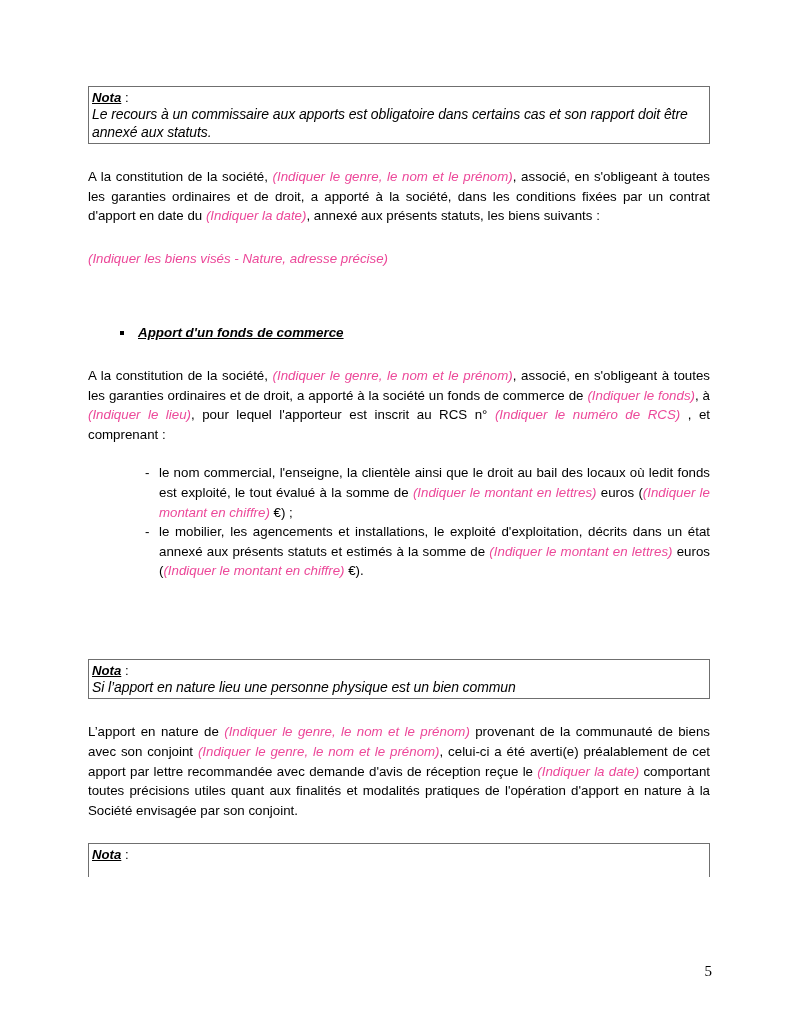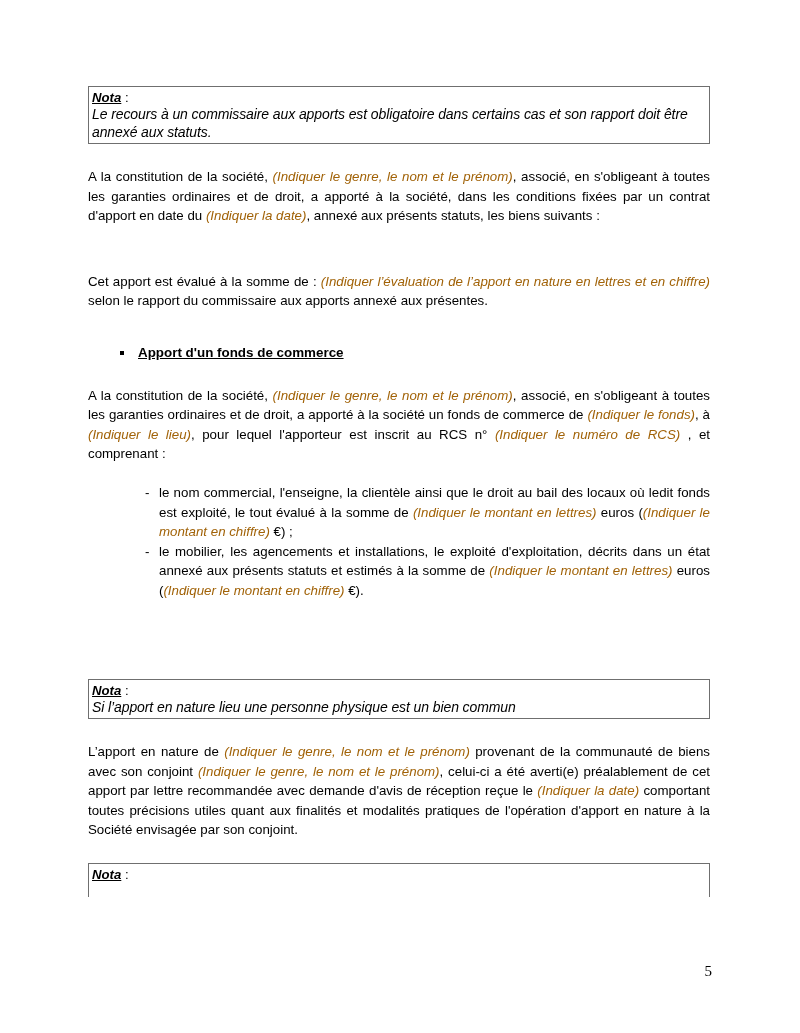--- a/index.html
+++ b/index.html
@@ -64,21 +64,21 @@
     margin: 0;
     text-align: justify;
     font-size: 13.3px;
     line-height: 19.6px;
   }
   .gap-lg { height: 23px; }
   .gap-md { height: 19px; }
   .gap-xs { height: 9px; }
 
   .ph {            
-    color: #a16207;
+    color: #ec4899;
     font-style: italic;
   }
 
   
   .bullet-row {
     display: block;
     position: relative;
     padding-left: 50px;
     font-size: 13.3px;
     line-height: 19.6px;
@@ -86,20 +86,21 @@
   .sq-bullet {
     position: absolute;
     left: 32px;
     top: 8px;
     width: 4px;
     height: 4px;
     background: #000000;
   }
   .bullet-title {
     font-weight: bold;
+    font-style: italic;
     text-decoration: underline;
     font-size: 13.4px;
   }
   .bullet-tail {
     font-weight: normal;
     font-style: normal;
     text-decoration: none;
   }
 
   
@@ -145,24 +146,24 @@
       </div>
       <div class="nota-body">Le recours à un commissaire aux apports est obligatoire dans certains cas et son rapport doit être annexé aux statuts.</div>
     </div>
 
     <div class="gap-lg"></div>
 
     <p class="para"><span>A la constitution de la société, </span><span class="ph">(Indiquer le genre, le nom et le prénom)</span><span>, associé, en s'obligeant à toutes les garanties ordinaires et de droit, a apporté à la société, dans les conditions fixées par un contrat d'apport en date du </span><span class="ph">(Indiquer la date)</span><span>, annexé aux présents statuts, les biens suivants :</span></p>
 
     <div class="gap-lg"></div>
 
-
-    <div class="gap-lg"></div>
-
-    <p class="para"><span>Cet apport est évalué à la somme de : </span><span class="ph">(Indiquer l’évaluation de l’apport en nature en lettres et en chiffre)</span><span> selon le rapport du commissaire aux apports annexé aux présentes.</span></p>
+    <p class="para"><span class="ph">(Indiquer les biens visés - Nature, adresse précise)</span></p>
+
+    <div class="gap-lg"></div>
+
 
     <div class="gap-lg"></div>
     <div class="gap-xs"></div>
 
     <div class="bullet-row">
       <span class="sq-bullet"></span>
       <span class="bullet-title">Apport d'un fonds de commerce</span><span class="bullet-tail"></span>
     </div>
 
     <div class="gap-lg"></div>

